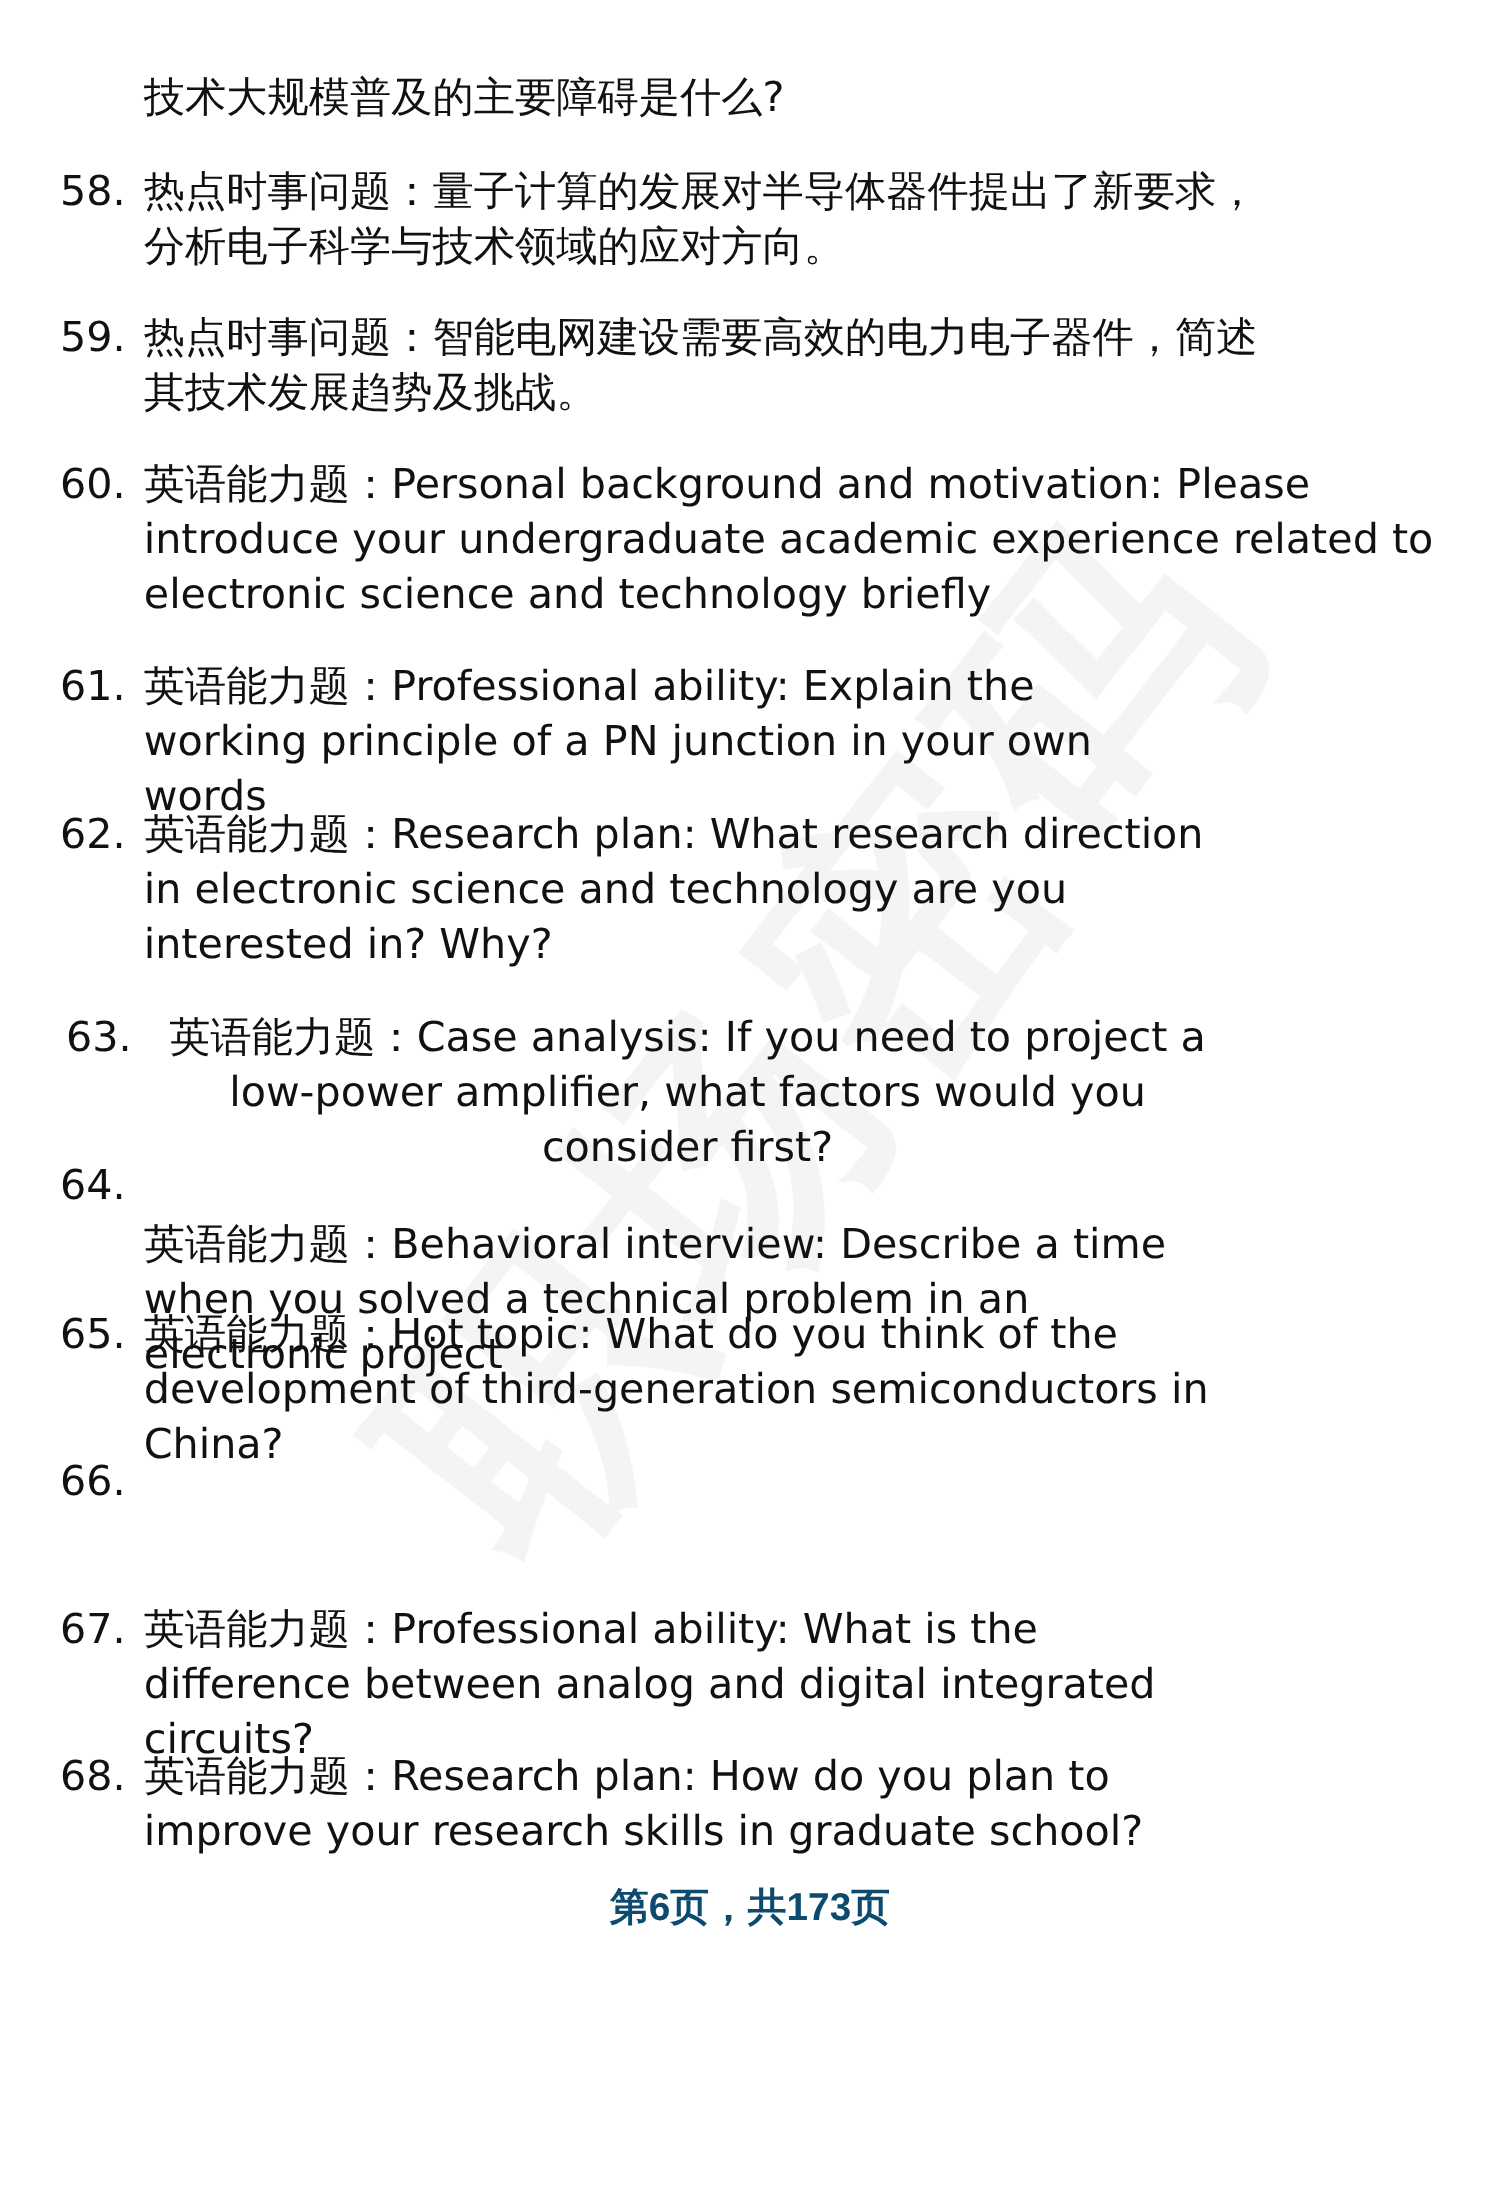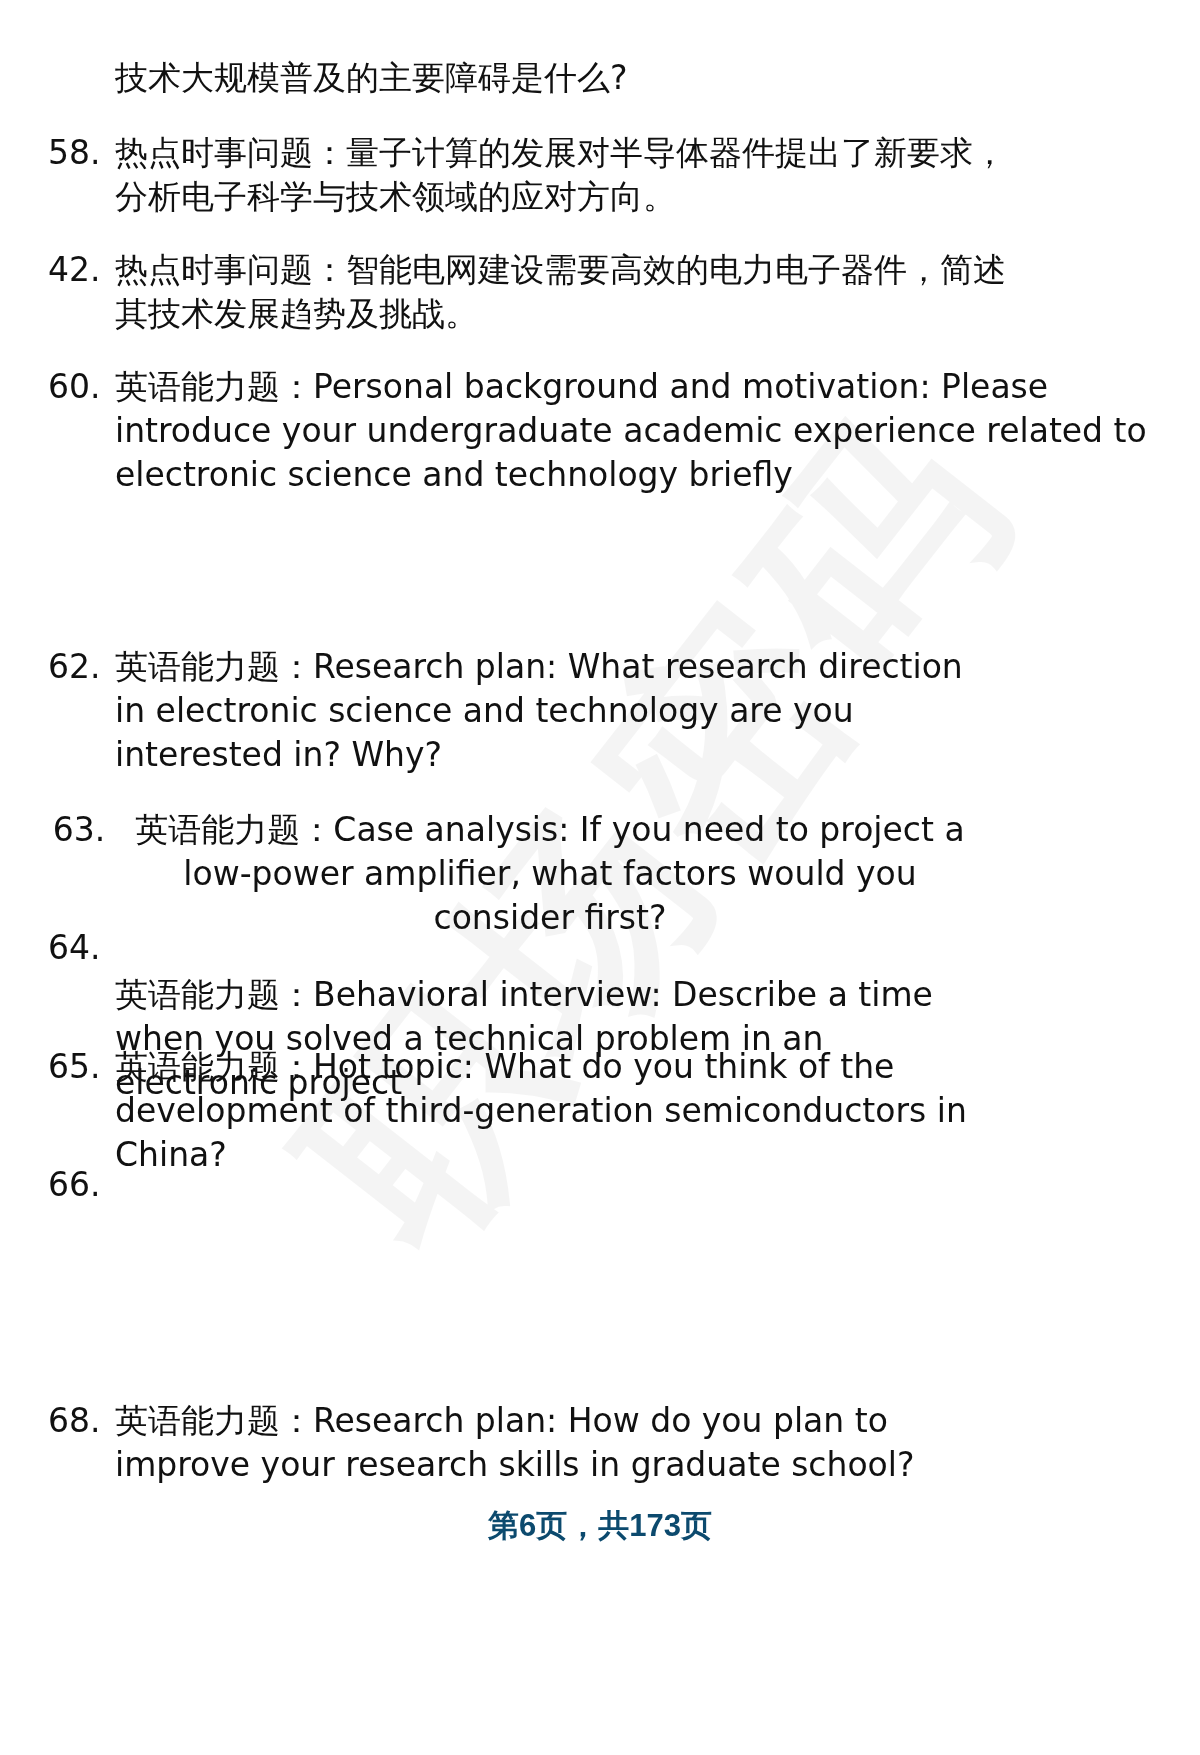--- a/index.html
+++ b/index.html
@@ -68,29 +68,33 @@
   <div class="item" style="top:56px;">
     <span class="body">技术大规模普及的主要障碍是什么?</span>
   </div>
 
   <div class="item" style="top:131px; width:980px;">
     <span class="num">58.</span>
     <span class="body"><span class="tag">热点时事问题：</span><span>量子计算的发展对半导体器件提出了新要求，分析电子科学与技术领域的应对方向。</span></span>
   </div>
 
   <div class="item" style="top:248px; width:980px;">
-    <span class="num">42.</span>
+    <span class="num">59.</span>
     <span class="body"><span class="tag">热点时事问题：</span><span>智能电网建设需要高效的电力电子器件，简述其技术发展趋势及挑战。</span></span>
   </div>
 
   <div class="item" style="top:365px;">
     <span class="num">60.</span>
     <span class="body"><span class="tag">英语能力题：</span><span>Personal background and motivation: Please introduce your undergraduate academic experience related to electronic science and technology briefly</span></span>
   </div>
 
+  <div class="item" style="top:527px;">
+    <span class="num">61.</span>
+    <span class="body" style="width:830px;"><span class="tag">英语能力题：</span><span>Professional ability: Explain the working principle of a PN junction in your own words</span></span>
+  </div>
 
   <div class="item" style="top:645px;">
     <span class="num">62.</span>
     <span class="body" style="width:880px;"><span class="tag">英语能力题：</span><span>Research plan: What research direction in electronic science and technology are you interested in? Why?</span></span>
   </div>
 
   <div class="item" style="top:808px;text-align:center;">
     <span class="num">63.</span>
     <span class="body" style="width:870px;"><span class="tag">英语能力题：</span><span>Case analysis: If you need to project a low-power amplifier, what factors would you consider first?</span></span>
   </div>
@@ -102,20 +106,24 @@
 
   <div class="item" style="top:1045px;">
     <span class="num">65.</span>
     <span class="body" style="width:930px;"><span class="tag">英语能力题：</span><span>Hot topic: What do you think of the development of third-generation semiconductors in China?</span></span>
   </div>
 
   <div class="item" style="top:1163px;">
     <span class="num">66.</span>
   </div>
 
+  <div class="item" style="top:1281px;">
+    <span class="num">67.</span>
+    <span class="body" style="width:870px;"><span class="tag">英语能力题：</span><span>Professional ability: What is the difference between analog and digital integrated circuits?</span></span>
+  </div>
 
   <div class="item" style="top:1399px;">
     <span class="num">68.</span>
     <span class="body" style="width:890px;"><span class="tag">英语能力题：</span><span>Research plan: How do you plan to improve your research skills in graduate school?</span></span>
   </div>
 
   <div class="footer">第6页，共173页</div>
 </div>
 
 </body></html>

